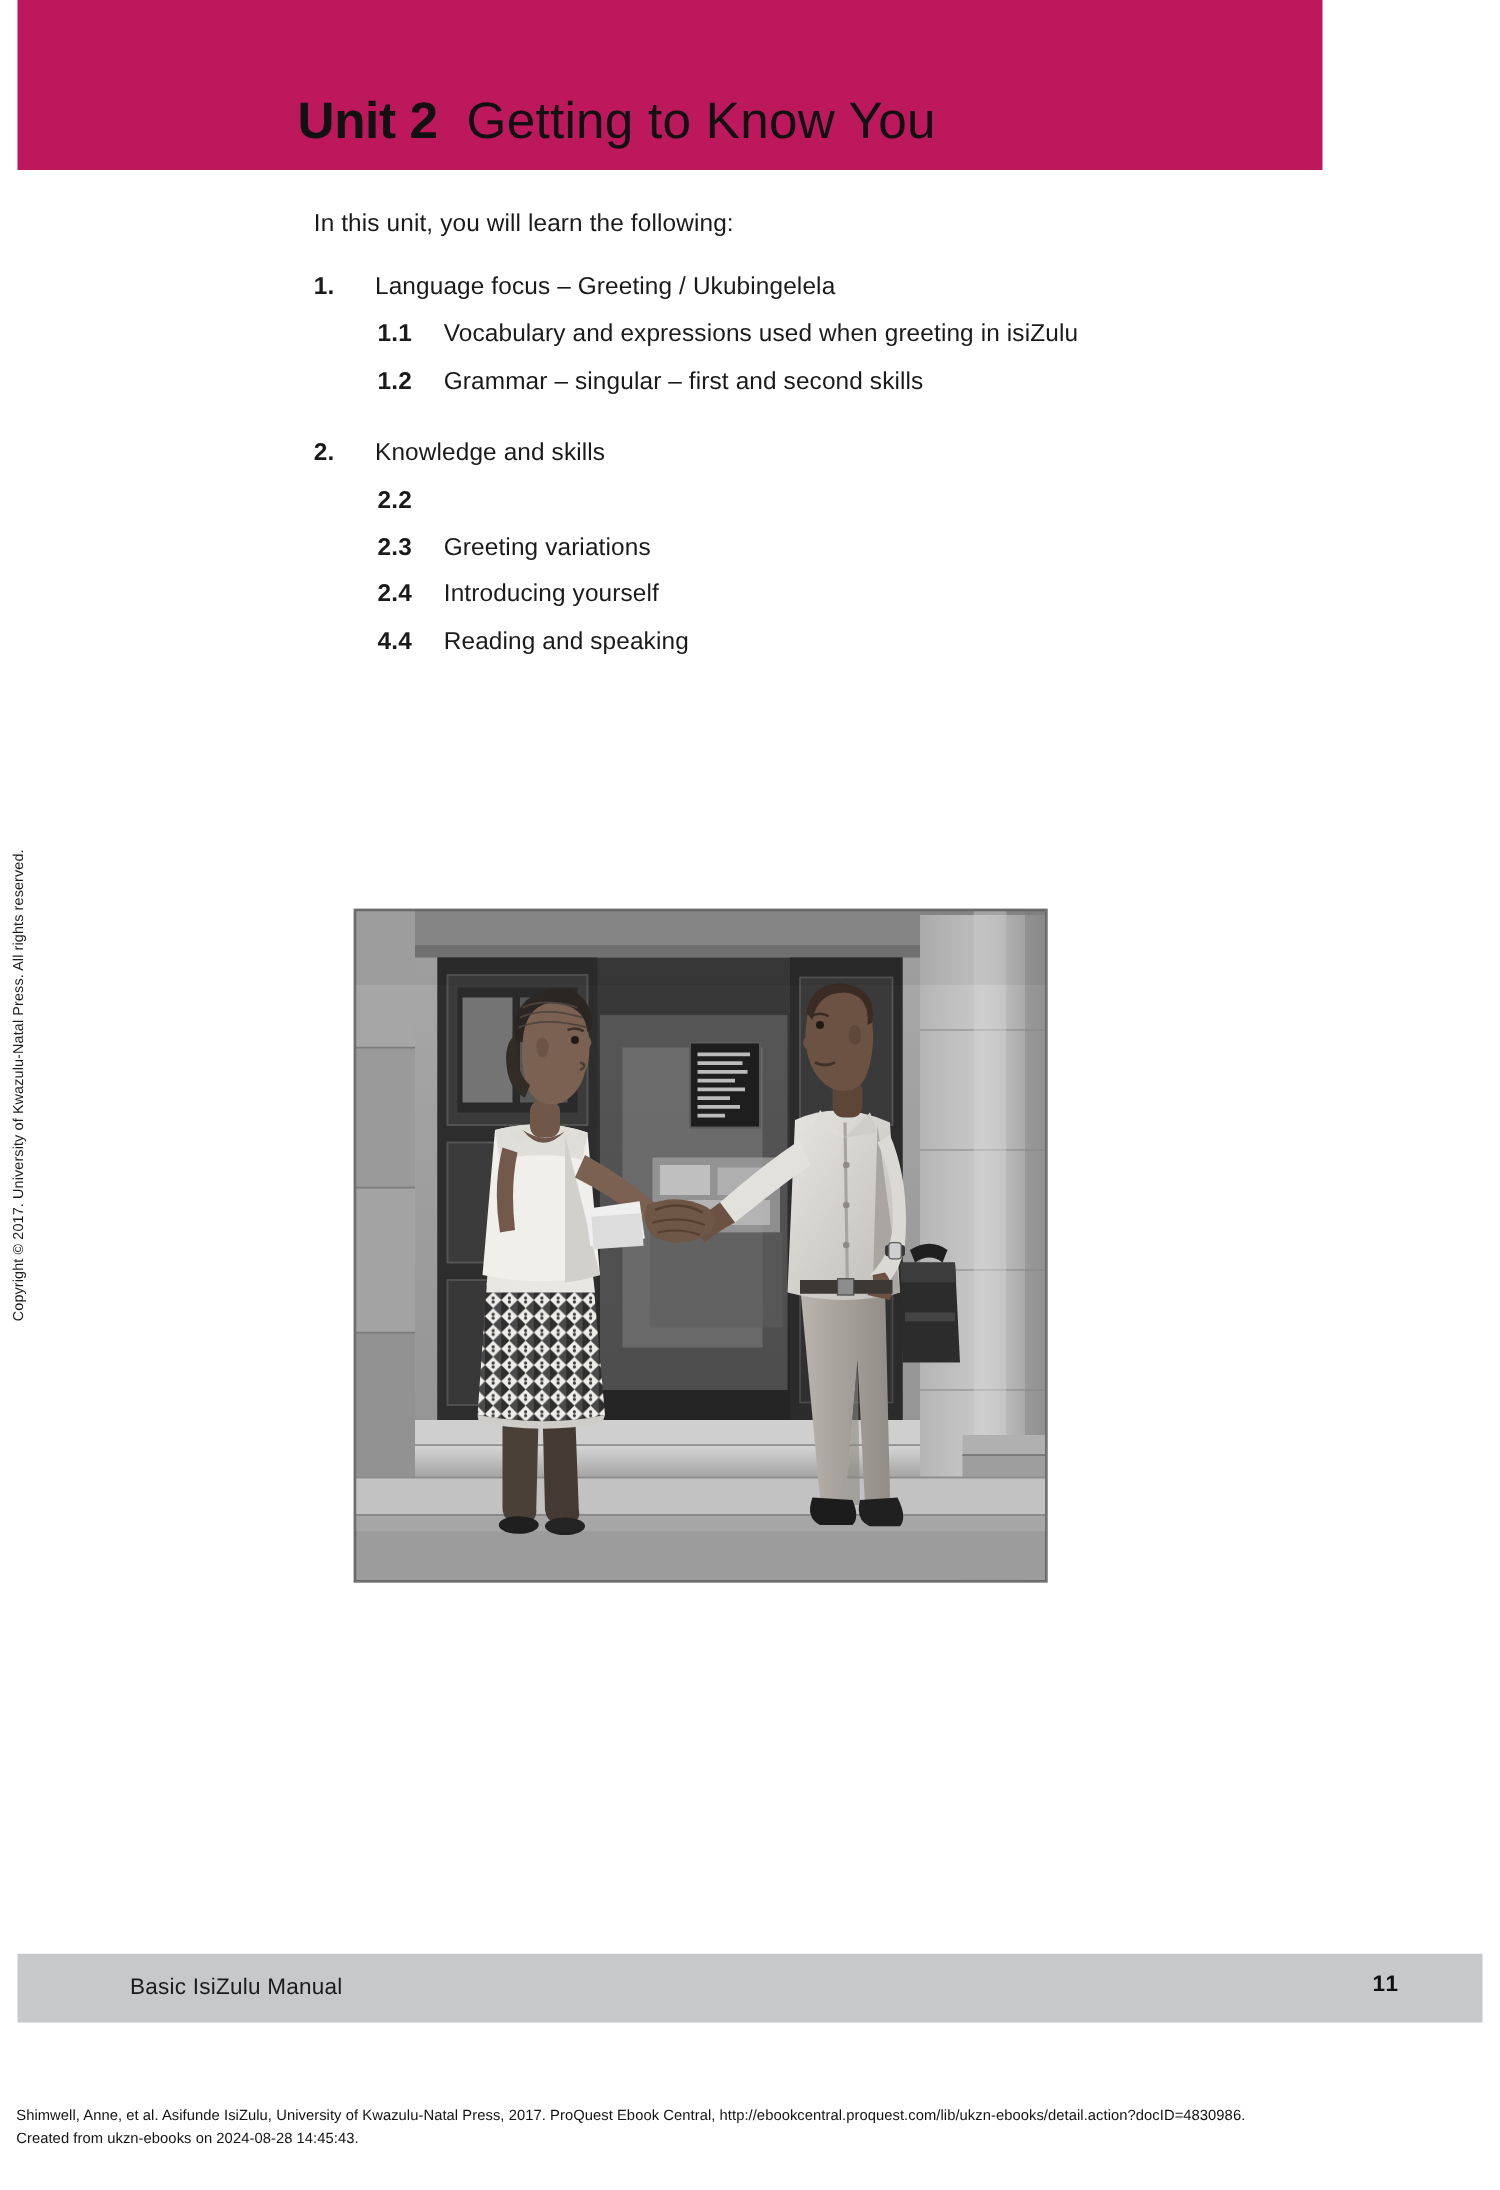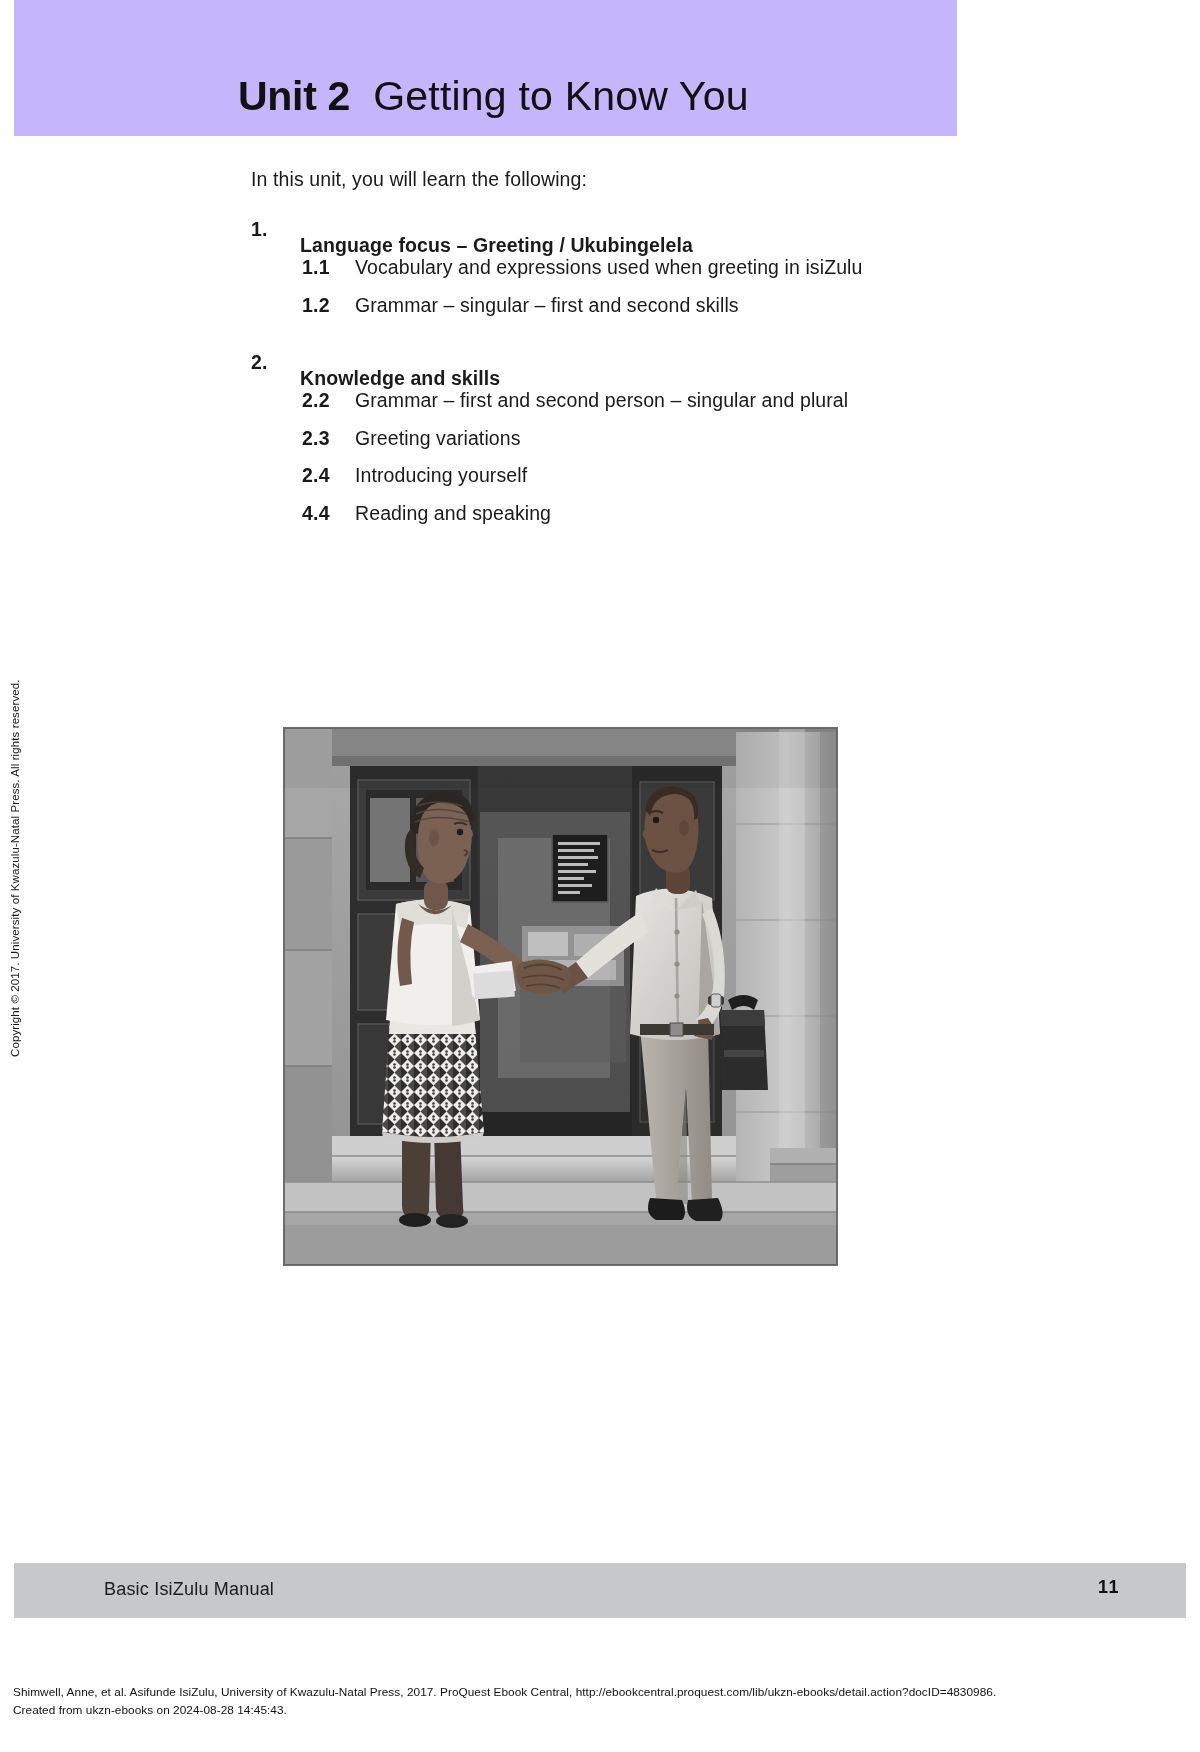--- a/index.html
+++ b/index.html
@@ -24,23 +24,23 @@
     width: 1172px;
     height: 1655px;
     background: #ffffff;
   }
 
   
   .title-band {
     position: absolute;
     left: 0;
     top: 0;
-    width: 943px;
+    width: 1044px;
     height: 136px;
-    background: #c4b5fd;
+    background: #be185d;
   }
   .title-text {
     position: absolute;
     left: 224px;
     bottom: 16px;
     font-size: 41px;
     letter-spacing: -0.2px;
     white-space: nowrap;
     color: #111;
   }
@@ -83,22 +83,22 @@
   }
   .sec-head .num {
     position: absolute;
     left: 237px;
     top: 0;
     font-weight: bold;
   }
   .sec-head .label {
     position: absolute;
     left: 286px;
-    top: 16px;
-    font-weight: bold;
+    top: 0;
+    font-weight: normal;
     white-space: nowrap;
     text-align: right;
   }
   .sub-row {
     position: relative;
     height: 37.5px;
     font-size: 19.5px;
   }
   .sub-row .num {
     position: absolute;
@@ -219,21 +219,20 @@
 
     <div class="sec-gap"></div>
 
     <div class="toc-section">
       <div class="sec-head">
         <span class="num">2.</span>
         <span class="label">Knowledge and skills</span>
       </div>
       <div class="sub-row">
         <span class="num">2.2</span>
-        <span class="label">Grammar – first and second person – singular and plural</span>
       </div>
       <div class="sub-row">
         <span class="num">2.3</span>
         <span class="label">Greeting variations</span>
       </div>
       <div class="sub-row">
         <span class="num">2.4</span>
         <span class="label">Introducing yourself</span>
       </div>
       <div class="sub-row">

